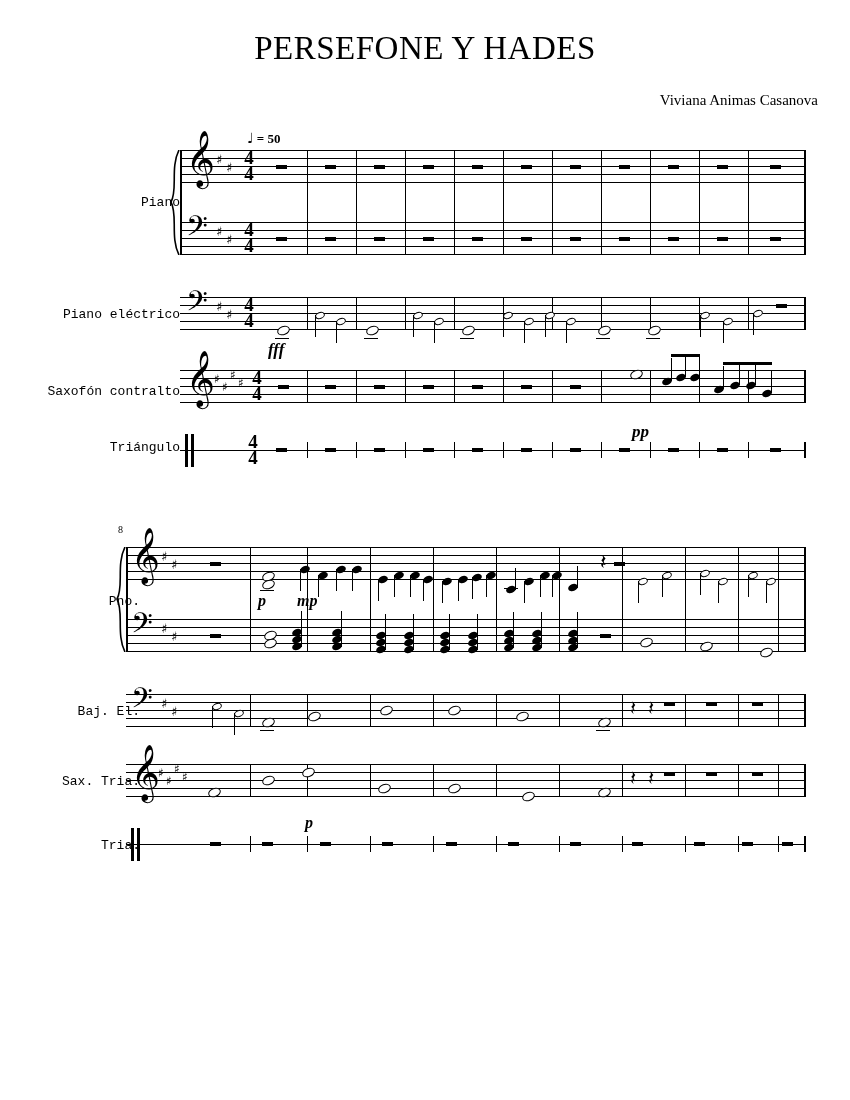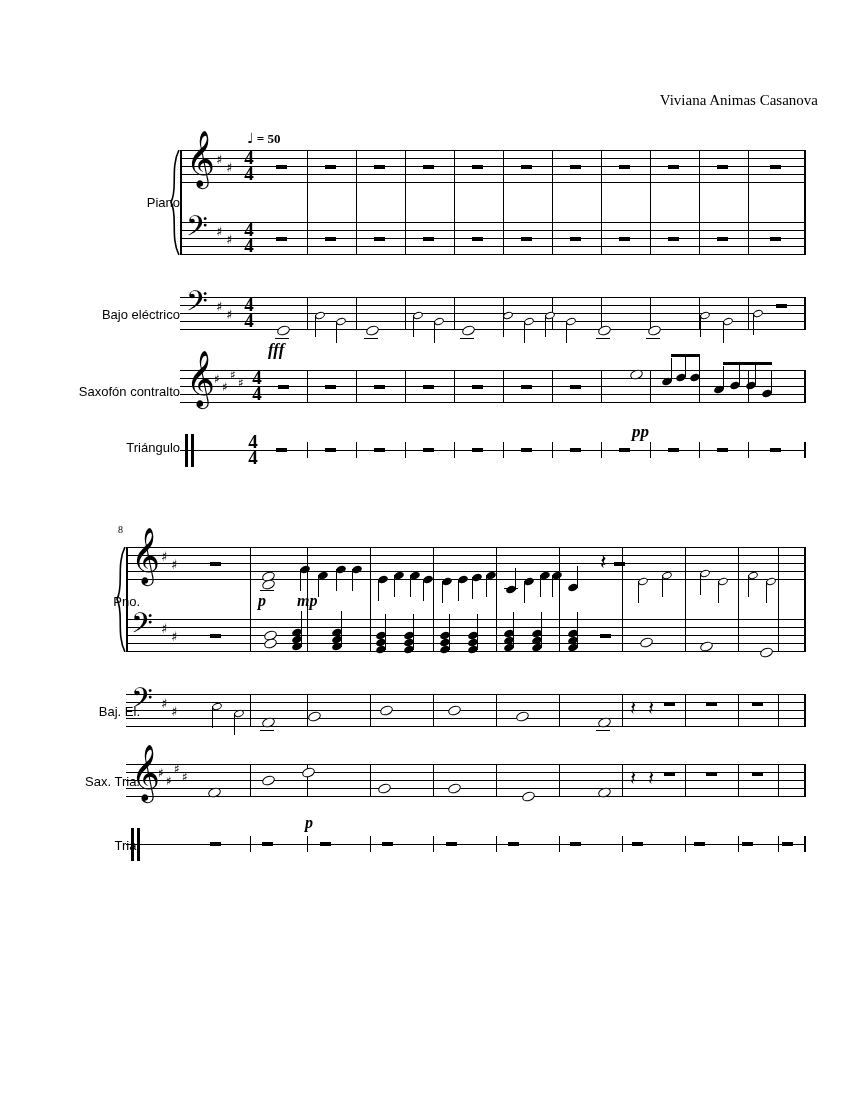--- a/index.html
+++ b/index.html
@@ -29,21 +29,21 @@
     position:absolute;font-size:10px;font-family:"Liberation Serif",serif;
   }
 
   
   .staff{position:absolute;}
   .staff .line{position:absolute;left:0;height:1px;background:#000;}
   .barline{position:absolute;width:1px;background:#000;}
   .heavy{width:2px;}
   .instr-label{
     position:absolute;font-size:13px;text-align:right;
-    font-family:Liberation Sans, sans-serif;white-space:nowrap;
+    font-family:Liberation Mono, monospace;white-space:nowrap;
   }
   .tempo{position:absolute;font-size:13px;font-weight:bold;font-family:"Liberation Serif",serif;}
   .dyn{position:absolute;font-style:italic;font-weight:bold;font-family:"Liberation Serif",serif;}
 
   .glyph{position:absolute;font-family:"DejaVu Sans", sans-serif;line-height:1;}
   .clef{position:absolute;font-family:"DejaVu Sans", sans-serif;line-height:1;}
   .ts{position:absolute;text-align:center;font-family:"Liberation Serif",serif;font-weight:bold;line-height:.82;}
   .ts div{display:block;}
 
   .rest{position:absolute;background:#000;height:4px;width:11px;}
@@ -52,31 +52,32 @@
   .stem{position:absolute;width:1.3px;background:#000;}
   .acc{position:absolute;font-family:"DejaVu Sans",sans-serif;font-size:13px;}
   .ledger{position:absolute;height:1px;background:#000;width:14px;}
   .beam{position:absolute;height:3px;background:#000;}
 </style>
 </head>
 <body>
 
 <div class="page">
 
+  <div class="title">PERSEFONE Y HADES</div>
   <div class="composer">Viviana Animas Casanova</div>
 
   <div>
 
     <div class="tempo" style="left:247px;top:130px;">
       <span style="font-family:'DejaVu Sans',sans-serif;font-size:14px;">♩</span>
       <span>= 50</span>
     </div>
 
     <div class="instr-label" style="left:40px;top:195px;width:140px;">Piano</div>
-    <div class="instr-label" style="left:10px;top:307px;width:170px;">Bajo eléctrico</div>
+    <div class="instr-label" style="left:10px;top:307px;width:170px;">Piano eléctrico</div>
     <div class="instr-label" style="left:0px;top:384px;width:180px;">Saxofón contralto</div>
     <div class="instr-label" style="left:20px;top:440px;width:160px;">Triángulo</div>
 
     <svg style="position:absolute;left:166px;top:150px;" width="16" height="105">
       <path d="M13,0 C4,18 12,40 5,52 C12,65 4,87 13,105" stroke="#000" stroke-width="1.6" fill="none"></path>
     </svg>
 
     <div class="barline" style="left:180px;top:150px;height:105px;width:1.6px;"></div>
 
     <div class="staff" style="left:180px;top:150px;width:626px;height:33px;">

